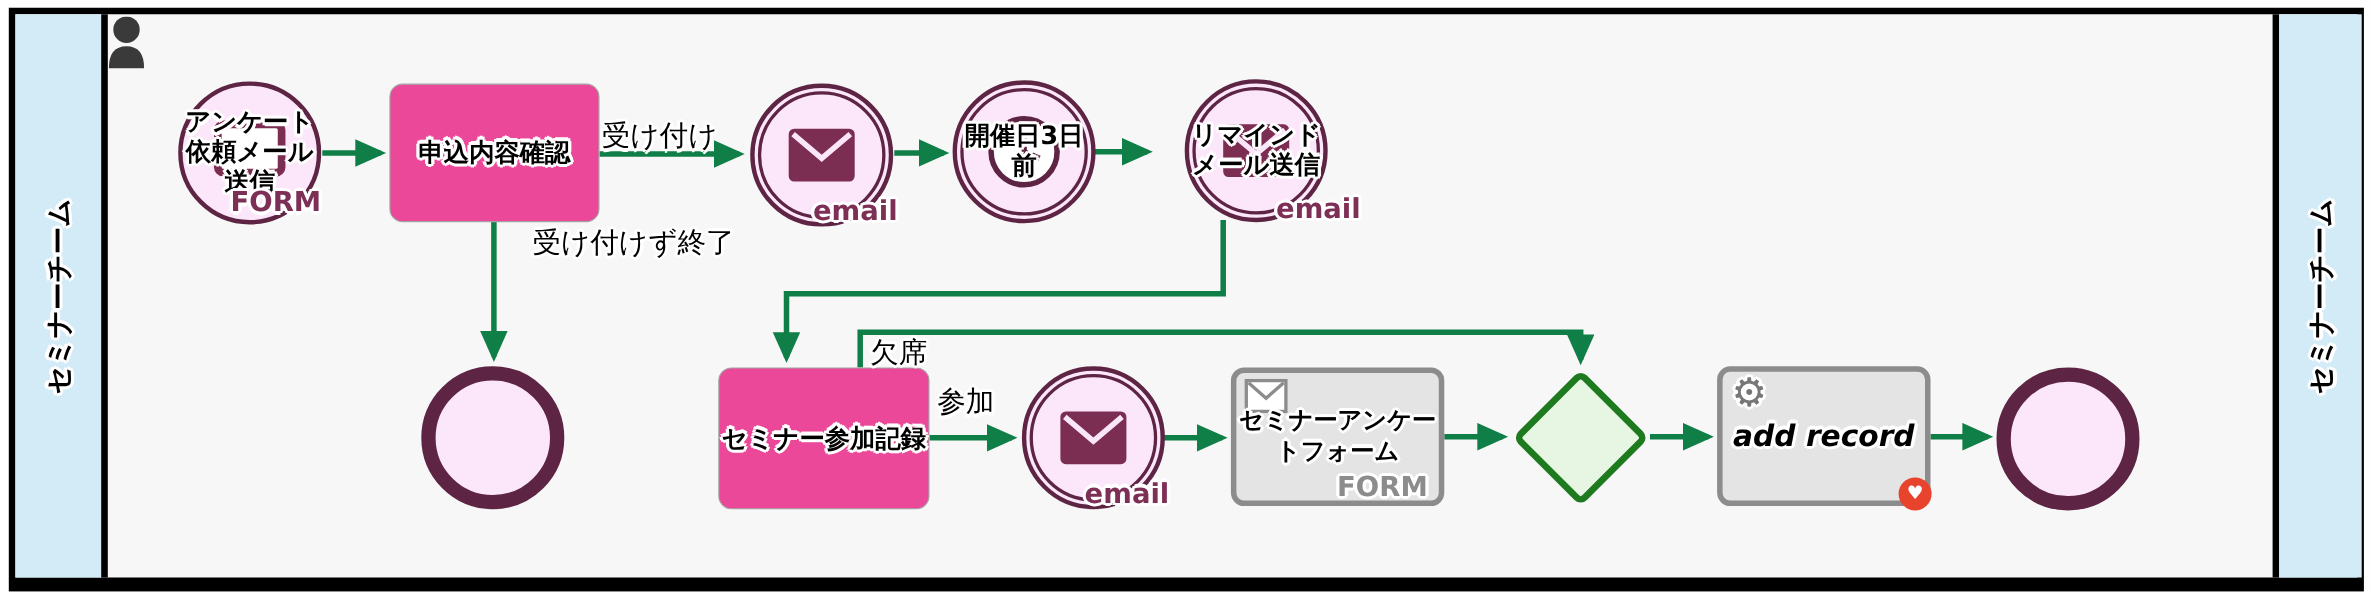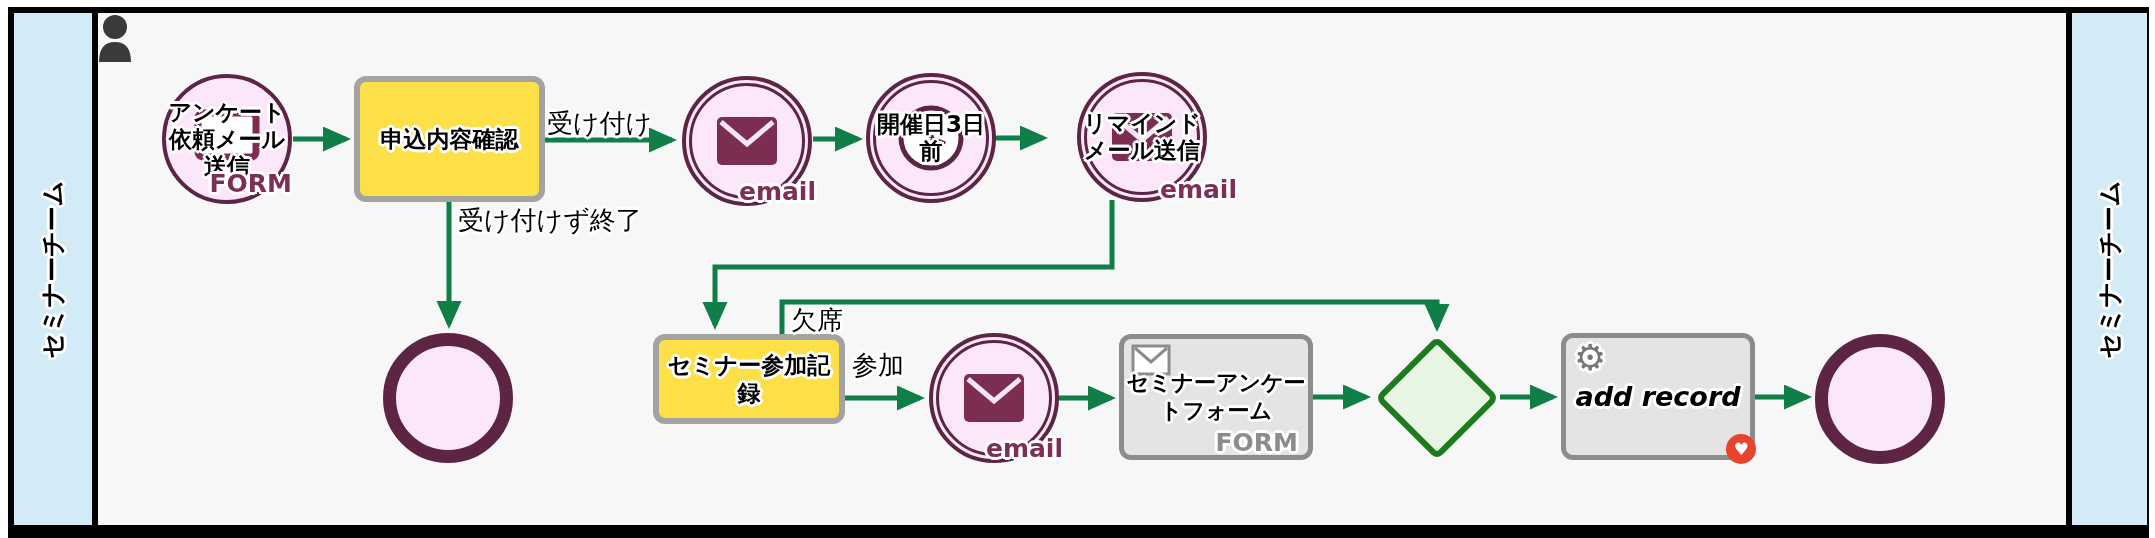--- a/index.html
+++ b/index.html
@@ -26,21 +26,21 @@
          border:4px solid #5d2543;box-sizing:border-box;z-index:3;}
   .event.double::after{content:'';position:absolute;inset:3px;border:3px solid #5d2543;border-radius:50%;}
   .event.end{border-width:13px;}
   .elabel{position:absolute;left:50%;top:50%;transform:translate(-50%,-50%);width:126px;
           text-align:center;font-size:23px;line-height:27px;font-weight:bold;color:#000;z-index:5;}
   .tag{position:absolute;right:-8px;bottom:-4px;font-size:25px;font-weight:bold;color:#7d2f55;z-index:5;}
   .cicon{position:absolute;left:50%;top:50%;transform:translate(-50%,-50%);z-index:1;}
   
   .task{position:absolute;border-radius:12px;box-sizing:border-box;display:flex;align-items:center;
         justify-content:center;z-index:3;}
-  .task.blue{background:#fde047;border:6px solid #a3a3a3;}
+  .task.blue{background:#ec4899;border:1px solid #a3a3a3;}
   .task.gray{background:#e4e4e4;border:5px solid #8c8c8c;}
   .tlabel{font-size:23px;font-weight:bold;color:#000;text-align:center;line-height:28px;z-index:5;}
   .corner-icon{position:absolute;left:7px;top:5px;z-index:4;}
   .gear-glyph{position:absolute;left:8px;top:0px;font-size:36px;color:#777;z-index:4;line-height:40px;}
   .gray-tag{position:absolute;right:10px;bottom:-2px;font-size:25px;font-weight:bold;color:#8c8c8c;z-index:5;}
   .badge{position:absolute;right:-6px;bottom:-9px;width:30px;height:30px;border-radius:50%;
          background:#e8432c;z-index:6;display:flex;align-items:center;justify-content:center;
          color:#fff;font-size:17px;line-height:30px;}
   
   .gateway{position:absolute;width:88px;height:88px;transform:rotate(45deg);background:#e7f6e2;
@@ -85,21 +85,21 @@
     <polyline class="flow" points="1112,200 1112,267 715,267 715,325" marker-end="url(#arr)"></polyline>
     <polyline class="flow" points="782,334 782,302 1437,302 1437,327" marker-end="url(#arr)"></polyline>
     <line class="flow" x1="845" y1="398" x2="920" y2="398" marker-end="url(#arr)"></line>
     <line class="flow" x1="1058" y1="398" x2="1111" y2="398" marker-end="url(#arr)"></line>
     <line class="flow" x1="1313" y1="397" x2="1366" y2="397" marker-end="url(#arr)"></line>
     <line class="flow" x1="1500" y1="397" x2="1553" y2="397" marker-end="url(#arr)"></line>
     <line class="flow" x1="1755" y1="397" x2="1807" y2="397" marker-end="url(#arr)"></line>
   </svg>
 
   <div class="flabel halo" style="left:547px;top:106px;">受け付け</div>
-  <div class="flabel halo" style="left:458px;top:203px;">受け付けず終了</div>
+  <div class="flabel halo" style="left:484px;top:203px;">受け付けず終了</div>
   <div class="flabel halo" style="left:791px;top:303px;">欠席</div>
   <div class="flabel halo" style="left:852px;top:348px;">参加</div>
 
   <div class="event" style="left:162px;top:74px;">
     <svg class="cicon" style="margin-top:-4px;" width="66" height="52" viewBox="0 0 66 52">
       <rect x="4" y="4" width="58" height="44" rx="5" fill="#ffffff" stroke="#7b2d52" stroke-width="7"></rect>
     </svg>
     <div class="elabel halo">アンケート依頼メール送信</div>
     <div class="tag halo" style="right:-4px;bottom:2px;">FORM</div>
   </div>
@@ -129,21 +129,21 @@
     <svg class="cicon" width="64" height="54" viewBox="0 0 64 54">
       <rect x="2" y="3" width="60" height="48" rx="5" fill="#7b2d52"></rect>
       <path d="M6 8 L32 30 L58 8" stroke="#fbe6f9" stroke-width="5" fill="none"></path>
     </svg>
     <div class="elabel halo">リマインドメール送信</div>
     <div class="tag halo" style="right:-34px;bottom:-6px;">email</div>
   </div>
 
   <div class="event end" style="left:383px;top:333px;"></div>
 
-  <div class="task blue" style="left:653px;top:334px;width:192px;height:90px;">
+  <div class="task blue" style="left:653px;top:334px;width:192px;height:129px;">
     <div class="tlabel halo">セミナー参加記録</div>
   </div>
 
   <div class="event double" style="left:929px;top:333px;">
     <svg class="cicon" width="64" height="54" viewBox="0 0 64 54">
       <rect x="2" y="3" width="60" height="48" rx="5" fill="#7b2d52"></rect>
       <path d="M6 8 L32 30 L58 8" stroke="#fbe6f9" stroke-width="5" fill="none"></path>
     </svg>
     <div class="tag halo">email</div>
   </div>

